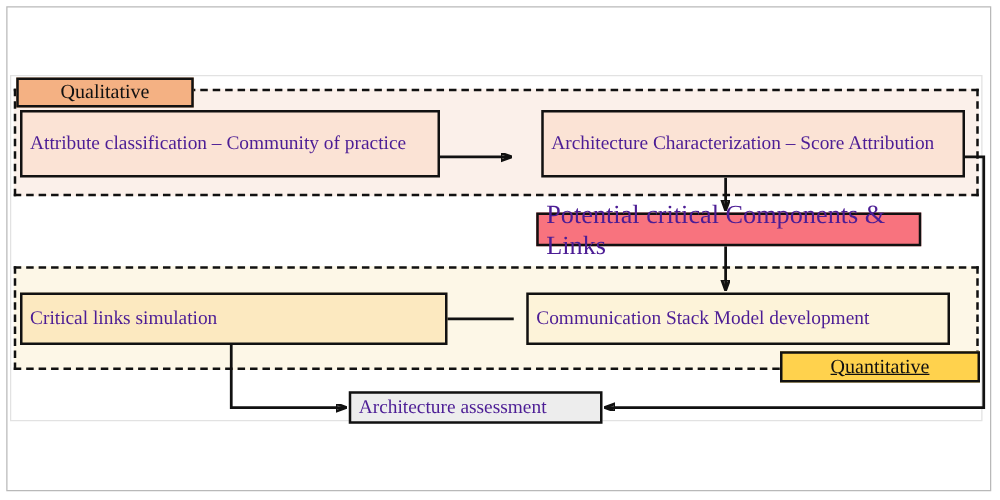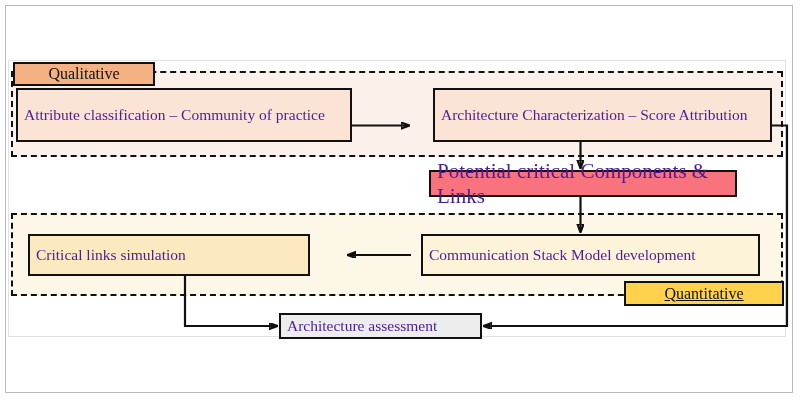--- a/index.html
+++ b/index.html
@@ -34,21 +34,21 @@
     line-height:1.18;
     color:#4c1d95;
     padding:0 6px;
   }
   .node span{display:block;width:100%;}
 
   #node-attr{left:16px;top:88px;width:336px;height:54px;background:#FBE3D5;font-size:15.5px;}
   #node-arch{left:411px;top:88px;width:339px;height:54px;background:#FBE3D5;font-size:15.5px;margin-left:22px;}
   #node-potential{left:411px;top:170px;width:308px;height:27px;background:#F8737E;font-size:21px;margin-left:18px;}
   #node-comm{left:421px;top:234px;width:339px;height:42px;background:#FDF3D9;font-size:15.5px;}
-  #node-crit{left:28px;top:234px;width:282px;height:42px;background:#FCE9C0;font-size:15.5px;}
+  #node-crit{left:16px;top:234px;width:342px;height:42px;background:#FCE9C0;font-size:15.5px;}
   #node-assess{left:279px;top:313px;width:203px;height:26px;background:#EDEDED;font-size:15.5px;}
 
   
   .badge{
     position:absolute;box-sizing:border-box;border:2px solid #111;
     display:flex;align-items:center;justify-content:center;
     font-size:16px;color:#111;
   }
   #badge-qual{left:13px;top:62px;width:142px;height:24px;background:#F4B183;}
   #badge-quant{left:624px;top:281px;width:160px;height:25px;background:#FFD24D;text-decoration:underline;}

